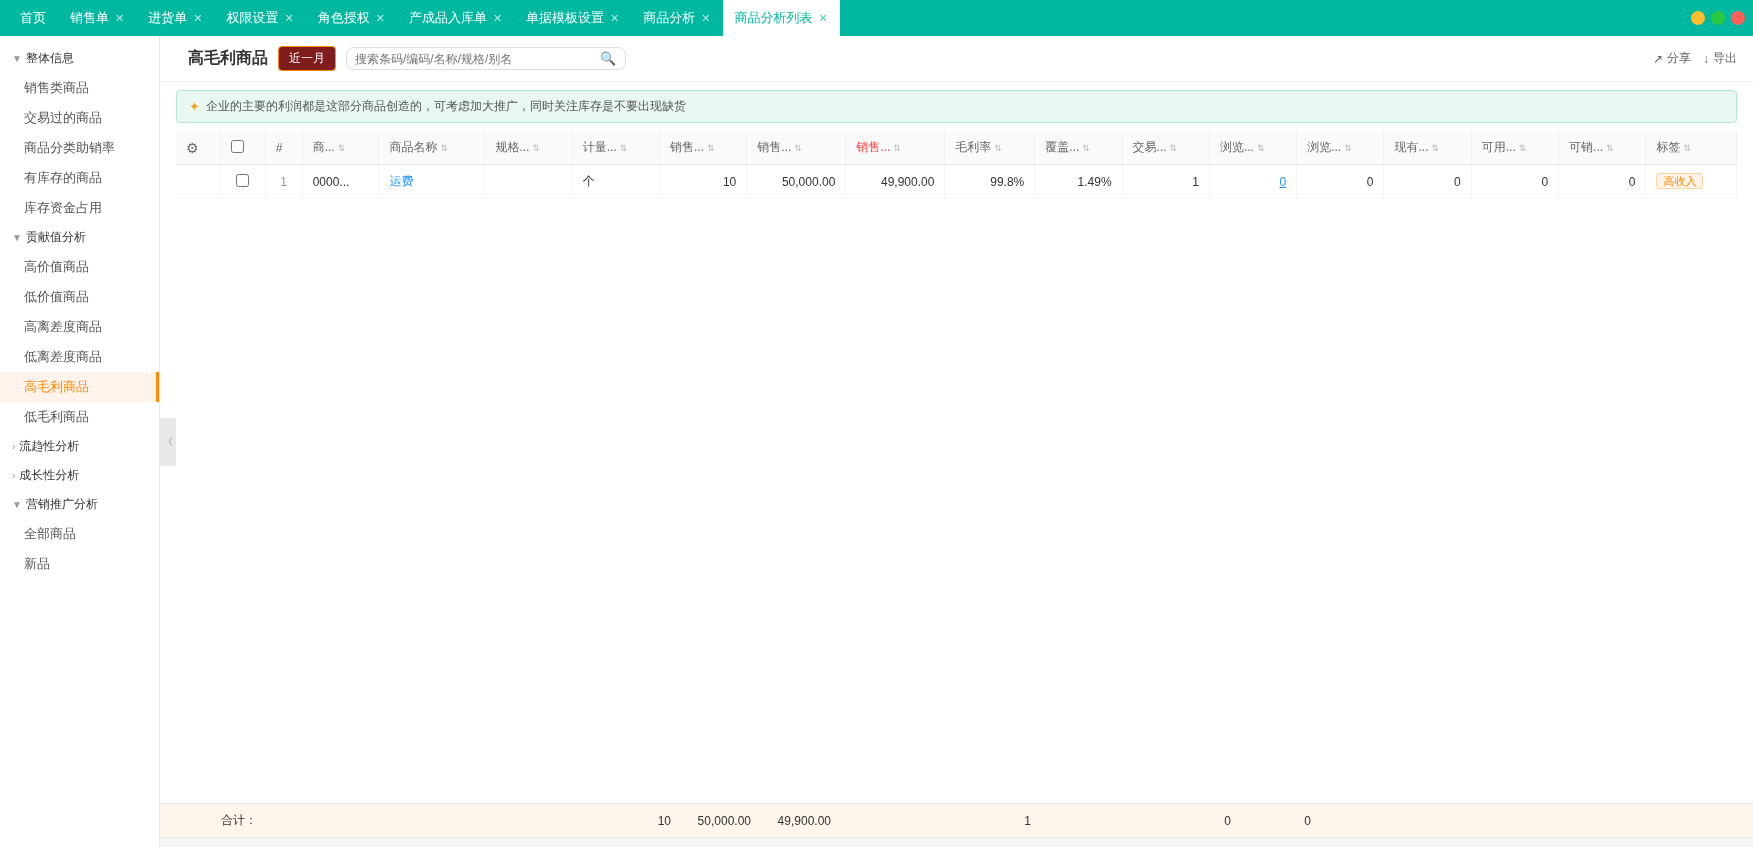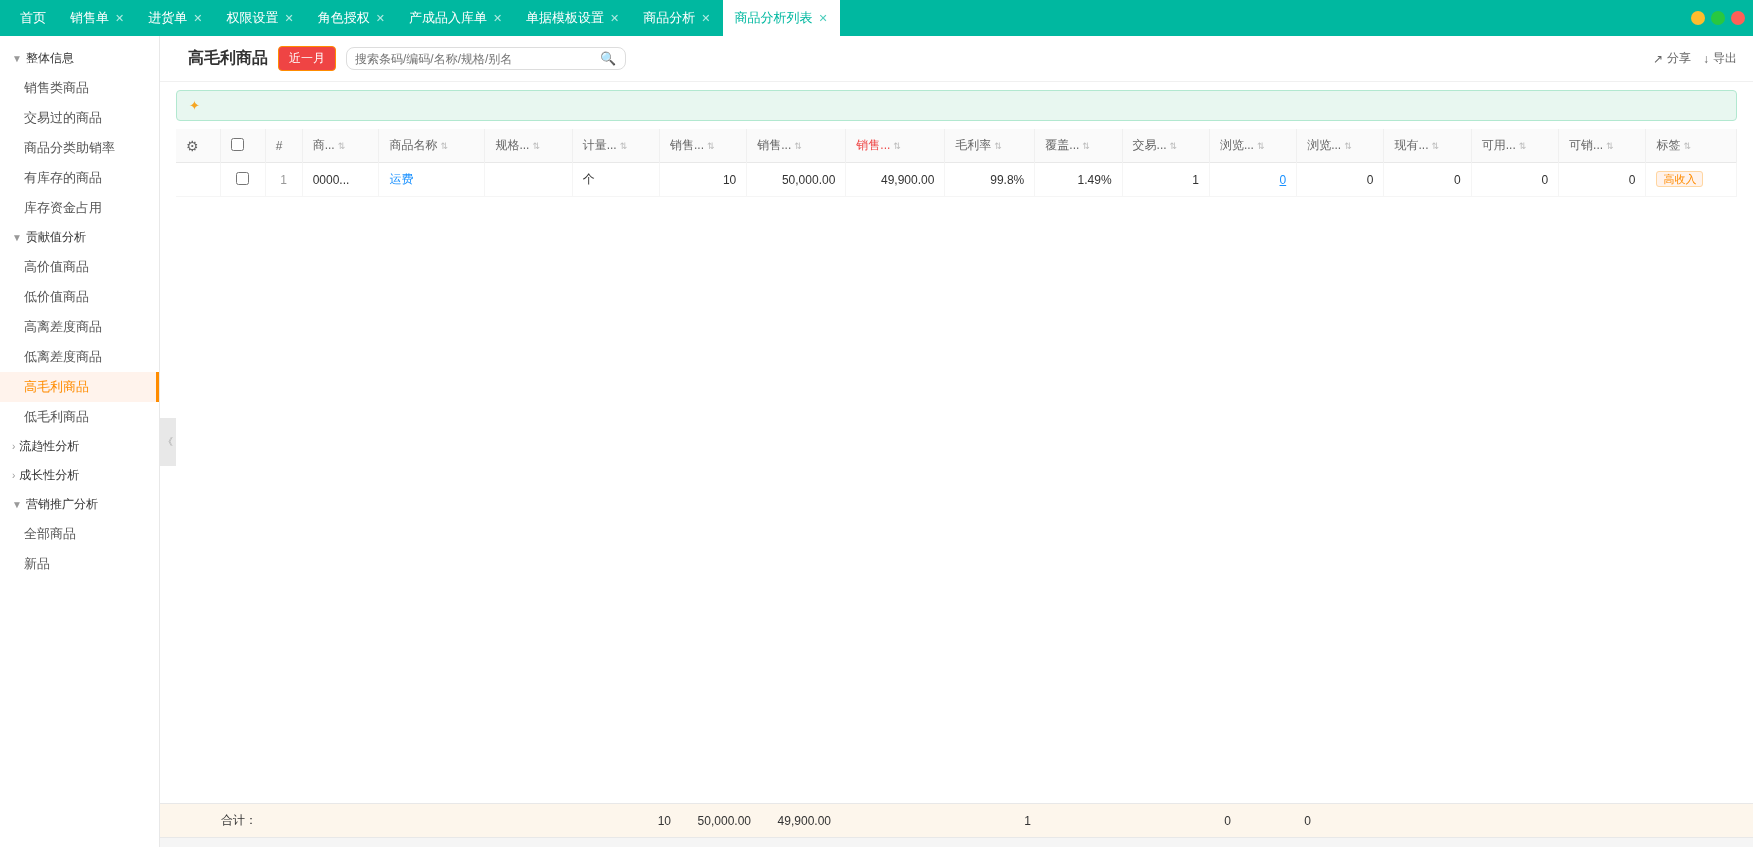--- a/index.html
+++ b/index.html
@@ -143,21 +143,21 @@
     .filter-btn {
       background: #fff;
       border: 1px solid #ddd;
       border-radius: 4px;
       padding: 3px 10px;
       font-size: 12px;
       color: #333;
       cursor: pointer;
     }
     .filter-btn.active {
-      background: #ef4444;
+      background: #7f1d1d;
       border-color: #ff8c00;
       color: #fff;
     }
     .search-box {
       display: flex;
       align-items: center;
       border: 1px solid #ddd;
       border-radius: 8px;
       padding: 3px 8px;
       flex: 1;
@@ -444,20 +444,21 @@
         </div>
         <div class="header-action-btn">
           <span>↓</span>
           <span>导出</span>
         </div>
       </div>
     </div>
 
     <div class="notice-bar">
       <span class="notice-icon">✦</span>
+      <span>企业的主要的利润都是这部分商品创造的，可考虑加大推广，同时关注库存是不要出现缺货</span>
     </div>
 
     <div class="table-container">
       <table>
         <thead>
           <tr>
             <th>
               <div class="col-header settings-col">⚙</div>
             </th>
             <th>

